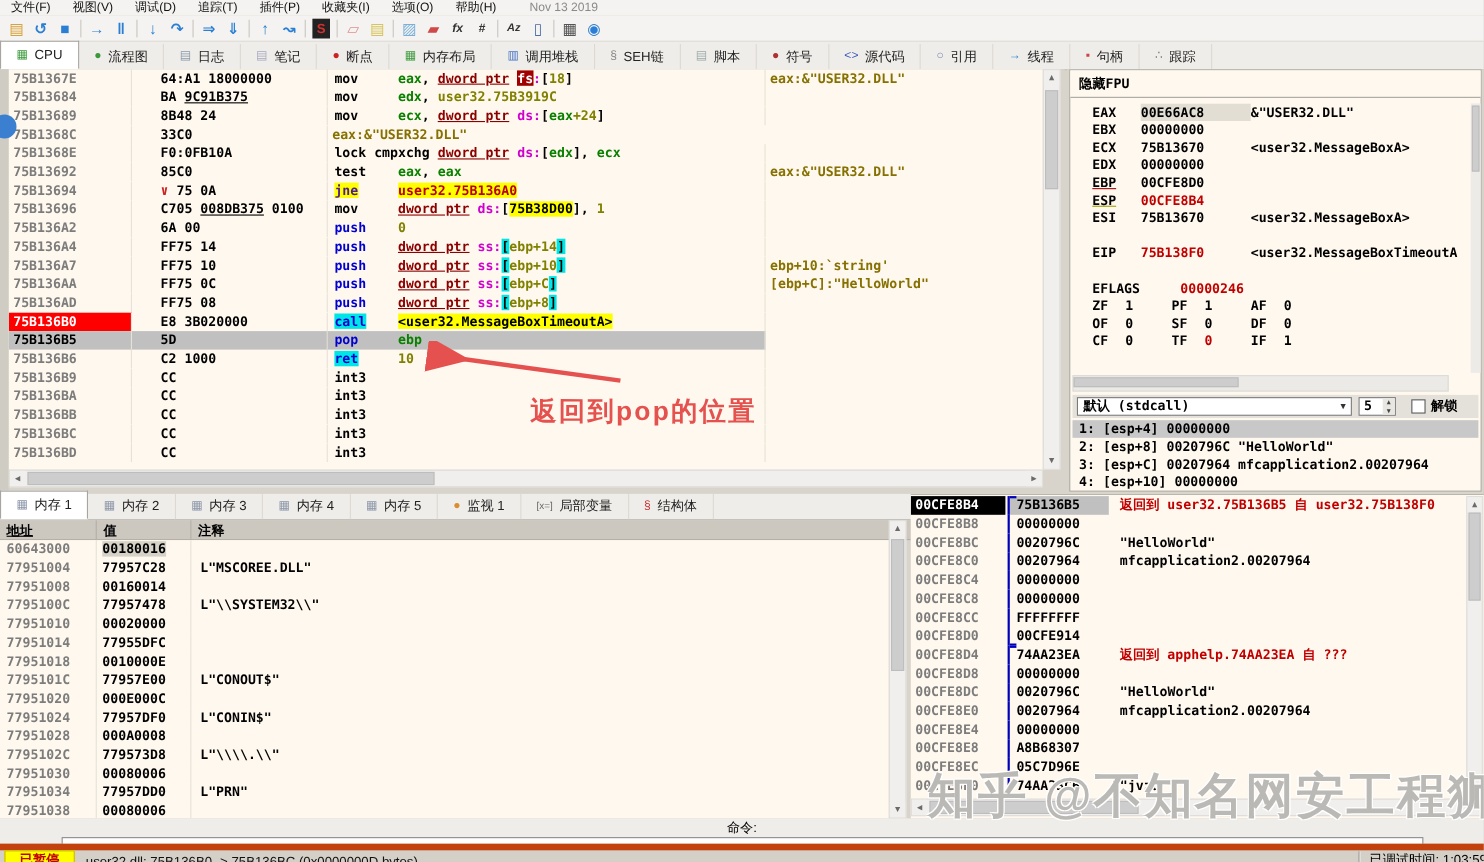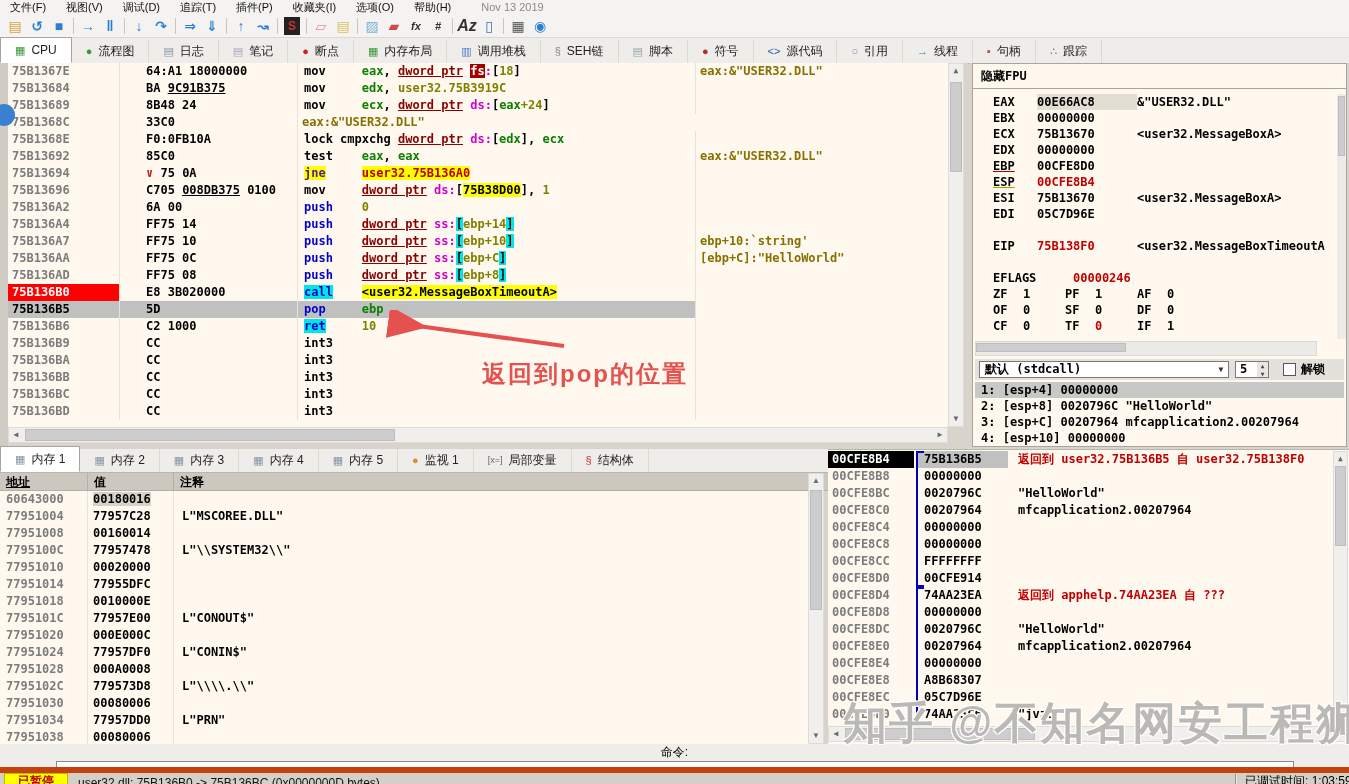--- a/index.html
+++ b/index.html
@@ -218,21 +218,21 @@
         <span class="tglyph" style="color: rgb(208, 72, 72);">▰</span>
       </span>
       <span class="tbtn">
         <span class="tglyph" style="color: rgb(51, 51, 51); font-size: 11px; font-style: italic;">fx</span>
       </span>
       <span class="tbtn">
         <span class="tglyph" style="color: rgb(51, 51, 51); font-size: 11px; font-style: italic;">#</span>
       </span>
       <span class="tsep"></span>
       <span class="tbtn">
-        <span class="tglyph" style="color: rgb(51, 51, 51); font-size: 16px; font-style: italic;">Az</span>
+        <span class="tglyph" style="color: rgb(51, 51, 51); font-size: 10px; font-style: italic;">Az</span>
       </span>
       <span class="tbtn">
         <span class="tglyph" style="color: rgb(74, 111, 165);">▯</span>
       </span>
       <span class="tsep"></span>
       <span class="tbtn">
         <span class="tglyph" style="color: rgb(85, 85, 85);">▦</span>
       </span>
       <span class="tbtn">
         <span class="tglyph" style="color: rgb(42, 127, 212);">◉</span>
@@ -460,21 +460,20 @@
     <div id="reg-box">
       <div id="reg-head">隐藏FPU</div>
       <div id="reg-rows">
           <div class="reg-row"><span class="reg-name">EAX</span><span class="reg-val hl">00E66AC8</span><span class="reg-cmt">&amp;"USER32.DLL"</span></div>
           <div class="reg-row"><span class="reg-name">EBX</span><span class="reg-val">00000000</span></div>
           <div class="reg-row"><span class="reg-name">ECX</span><span class="reg-val">75B13670</span><span class="reg-cmt">&lt;user32.MessageBoxA&gt;</span></div>
           <div class="reg-row"><span class="reg-name">EDX</span><span class="reg-val">00000000</span></div>
           <div class="reg-row"><span class="reg-name u-red">EBP</span><span class="reg-val">00CFE8D0</span></div>
           <div class="reg-row"><span class="reg-name u-olive">ESP</span><span class="reg-val red">00CFE8B4</span></div>
           <div class="reg-row"><span class="reg-name">ESI</span><span class="reg-val">75B13670</span><span class="reg-cmt">&lt;user32.MessageBoxA&gt;</span></div>
-          <div class="reg-row"><span class="reg-name">EDI</span><span class="reg-val">05C7D96E</span></div>
           <div class="reg-gap"></div>
           <div class="reg-row"><span class="reg-name">EIP</span><span class="reg-val red">75B138F0</span><span class="reg-cmt">&lt;user32.MessageBoxTimeoutA</span></div>
           <div class="reg-gap"></div>
           <div id="eflags-row"><span class="lab">EFLAGS</span><span class="val">00000246</span></div>
           <div class="flag-row"><span class="flag-n">ZF</span><span class="flag-v">1</span><span class="flag-n">PF</span><span class="flag-v">1</span><span class="flag-n">AF</span><span class="flag-v">0</span></div>
           <div class="flag-row"><span class="flag-n">OF</span><span class="flag-v">0</span><span class="flag-n">SF</span><span class="flag-v">0</span><span class="flag-n">DF</span><span class="flag-v">0</span></div>
           <div class="flag-row"><span class="flag-n">CF</span><span class="flag-v">0</span><span class="flag-n">TF</span><span class="flag-v red">0</span><span class="flag-n">IF</span><span class="flag-v">1</span></div>
         </div>
       <div id="reg-hscroll">
         <div class="sb-thumb"></div>

